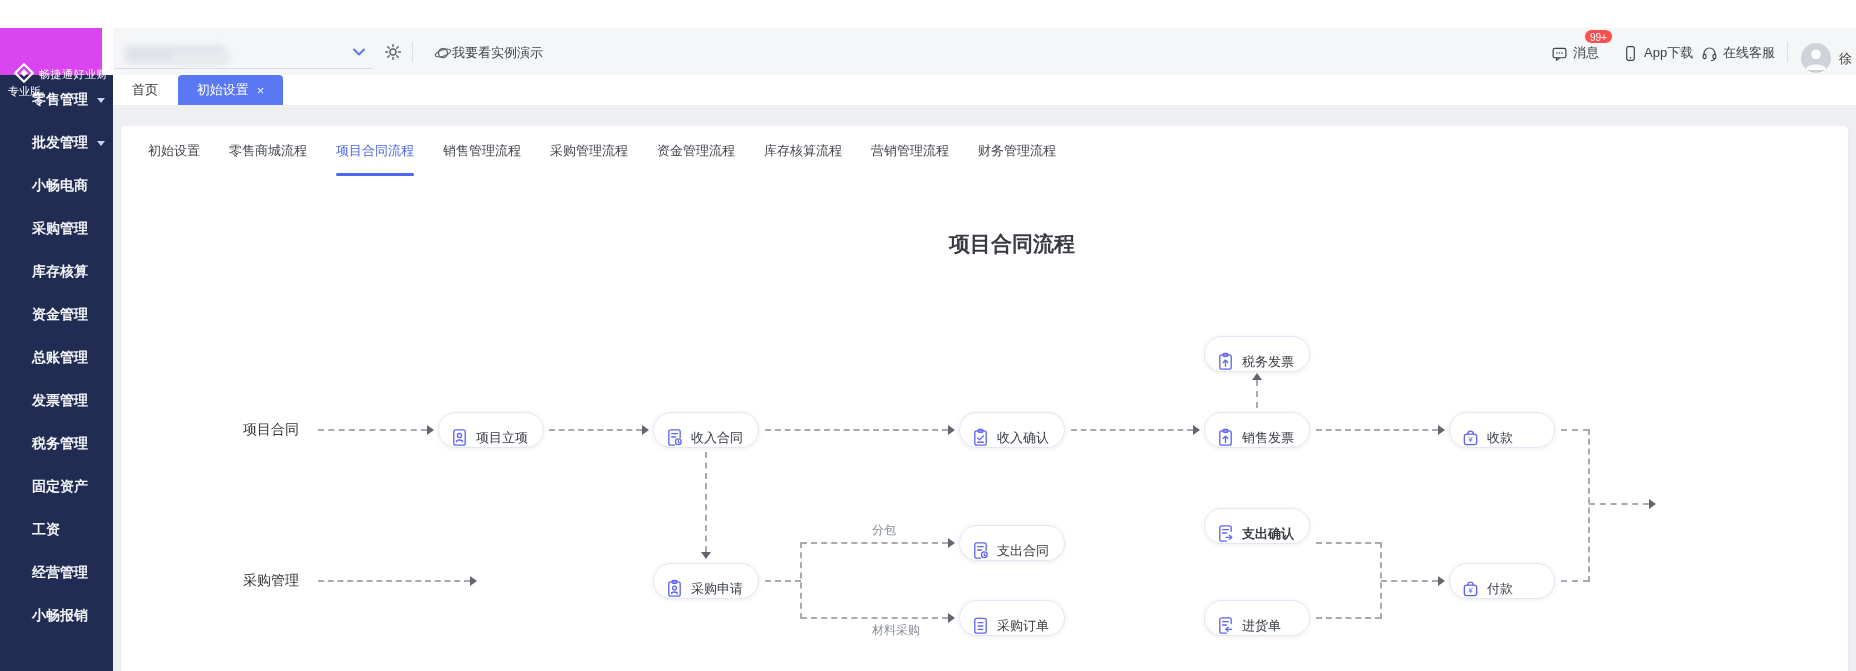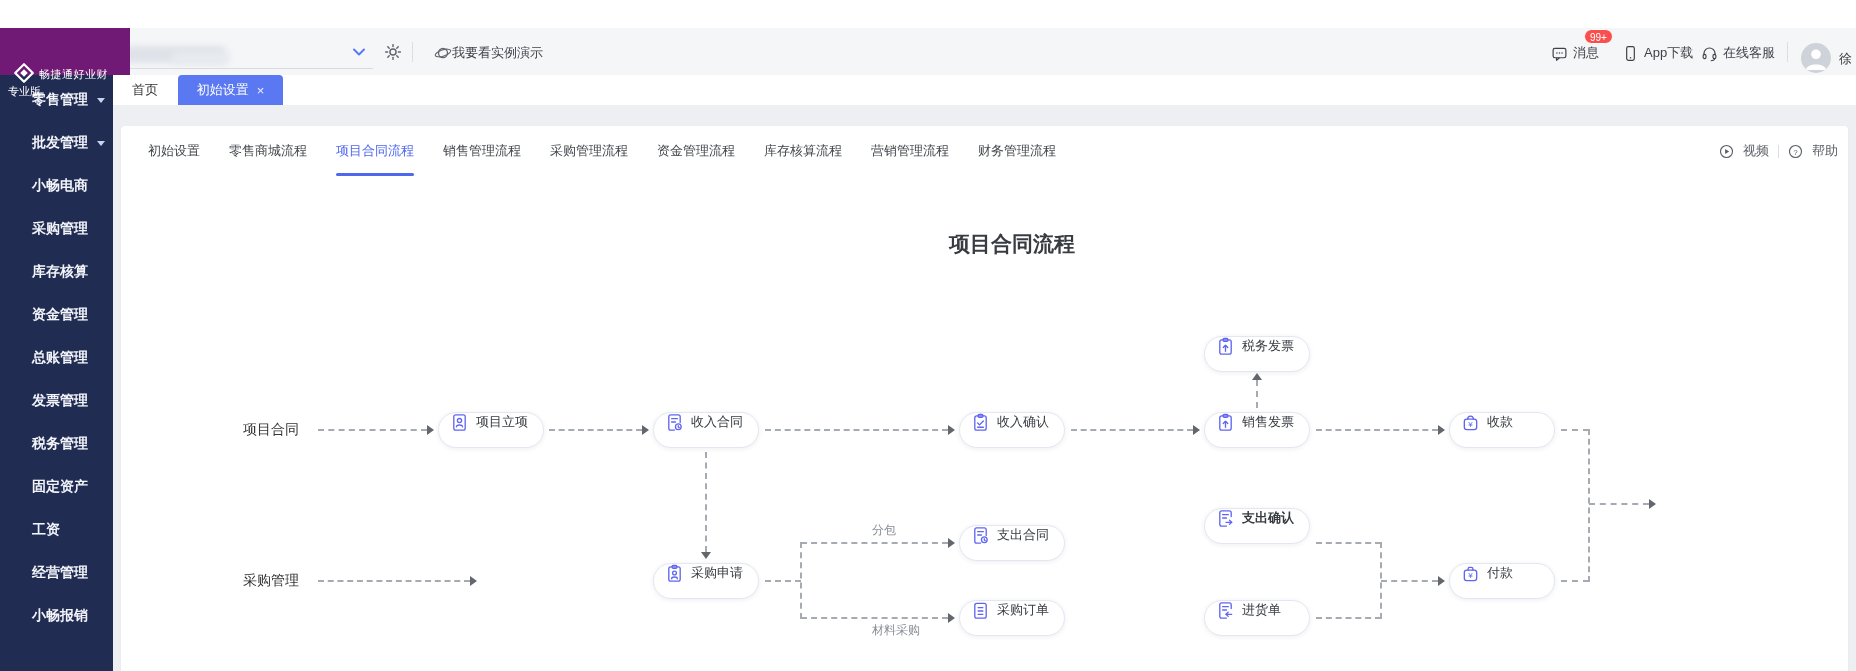--- a/index.html
+++ b/index.html
@@ -3,21 +3,21 @@
 <meta charset="utf-8">
 <style>
   * { margin:0; padding:0; box-sizing:border-box; }
   html,body { width:1856px; height:671px; overflow:hidden; }
   body { font-family:"Liberation Sans","DejaVu Sans",sans-serif; position:relative; background:#ffffff; color:#333; }
   .abs { position:absolute; }
 
   
   #topstrip { left:0; top:0; width:1856px; height:28px; background:#ffffff; }
   #headerband { left:113px; top:28px; width:1743px; height:47px; background:#f5f6f8; }
-  #logoblock { left:0; top:28px; width:130px; height:47px; background:#701a75; z-index:5; }
+  #logoblock { left:0; top:28px; width:102px; height:47px; background:#d946ef; z-index:5; }
   #logo-mark { left:13px; top:34px; }
   #logo-title { left:39px; top:39px; font-size:11px; color:#ffffff; letter-spacing:0.5px; white-space:nowrap; }
   #logo-edition { left:8px; top:56px; font-size:11px; color:#ffffff; }
   #acct-blur1 { left:125px; top:46px; width:100px; height:17px; background:#dfe2e8; border-radius:3px; filter:blur(3px); }
   #acct-blur2 { left:172px; top:52px; width:58px; height:12px; background:#e8ebef; border-radius:3px; filter:blur(3px); }
   #acct-underline { left:115px; top:68px; width:258px; height:1px; background:#d9dbe0; }
   #acct-caret { left:352px; top:47px; }
   #gear { left:384px; top:43px; }
   .vdiv { width:1px; background:#dcdee2; }
   #hdr-div1 { left:412px; top:42px; height:20px; }
@@ -49,21 +49,21 @@
   
   #sidebar { left:0; top:75px; width:113px; height:596px; background:#212c52; z-index:4; }
   #sidebar ul { list-style:none; padding-top:3px; }
   #sidebar li { height:43px; line-height:43px; padding-left:32px; color:#f2f4fa; font-size:14px; font-weight:600; white-space:nowrap; cursor:pointer; }
   .caret { display:inline-block; width:0; height:0; border-left:4px solid transparent; border-right:4px solid transparent; border-top:5px solid #c9d2ef; margin-left:9px; vertical-align:middle; }
 
   
   #stage { left:0; top:0; width:1856px; height:671px; z-index:6; pointer-events:none; }
   #flow-title { left:902px; top:230px; width:220px; text-align:center; font-size:21px; font-weight:600; color:#383c42; }
   .lane-label { font-size:14px; color:#333; white-space:nowrap; }
-  .node { position:absolute; width:106px; height:36px; background:#fff; border:1px solid #e4e7f2; border-radius:18px; box-shadow:0 1px 5px rgba(31,35,41,.08); display:flex; align-items:flex-start; gap:7px; padding-left:11px; font-size:13px; color:#363b40; white-space:nowrap; pointer-events:auto; cursor:pointer; }
+  .node { position:absolute; width:106px; height:36px; background:#fff; border:1px solid #e4e7f2; border-radius:18px; box-shadow:0 1px 5px rgba(31,35,41,.08); display:flex; align-items:flex-end; gap:7px; padding-left:11px; font-size:13px; color:#363b40; white-space:nowrap; pointer-events:auto; cursor:pointer; }
   .node svg { flex:0 0 auto; }
   .h-line { position:absolute; height:0; border-top:2px dashed #a6aab1; }
   .v-line { position:absolute; width:0; border-left:2px dashed #a6aab1; }
   .arr { position:absolute; width:0; height:0; border:5px solid transparent; }
   .arr.r { border-left:7px solid #63676d; border-right:none; }
   .arr.d { border-top:7px solid #63676d; border-bottom:none; }
   .arr.u { border-bottom:7px solid #63676d; border-top:none; }
   .branch-label { position:absolute; font-size:12px; color:#878d96; white-space:nowrap; }
   .nico { stroke:#6065f1; stroke-width:1.4; fill:none; stroke-linecap:round; stroke-linejoin:round; }
 </style>
@@ -179,33 +179,20 @@
     <div class="subtab">初始设置</div>
     <div class="subtab">零售商城流程</div>
     <div class="subtab active">项目合同流程</div>
     <div class="subtab">销售管理流程</div>
     <div class="subtab">采购管理流程</div>
     <div class="subtab">资金管理流程</div>
     <div class="subtab">库存核算流程</div>
     <div class="subtab">营销管理流程</div>
     <div class="subtab">财务管理流程</div>
   </div>
-  <div id="panel-actions">
-    <svg width="15" height="15" viewBox="0 0 20 20">
-      <circle cx="10" cy="10" r="8" fill="none" stroke="#5a5e66" stroke-width="1.5"></circle>
-      <path d="M8.2 6.6 L13.6 10 L8.2 13.4 Z" fill="#5a5e66"></path>
-    </svg>
-    <span>视频</span>
-    <div class="vdiv" style="height:13px;"></div>
-    <svg width="15" height="15" viewBox="0 0 20 20">
-      <circle cx="10" cy="10" r="8" fill="none" stroke="#5a5e66" stroke-width="1.5"></circle>
-      <text x="10" y="14" font-size="10" text-anchor="middle" fill="#5a5e66" stroke="none">?</text>
-    </svg>
-    <span>帮助</span>
-  </div>
 </div>
 
 <div class="abs" id="stage">
   <div class="abs" id="flow-title">项目合同流程</div>
 
   <div class="abs lane-label" style="left:243px; top:421px;">项目合同</div>
   <div class="abs lane-label" style="left:243px; top:572px;">采购管理</div>
 
   <div class="h-line" style="left:318px; top:429px; width:109px;"></div>
     <div class="arr r" style="left:427px; top:425px;"></div>

